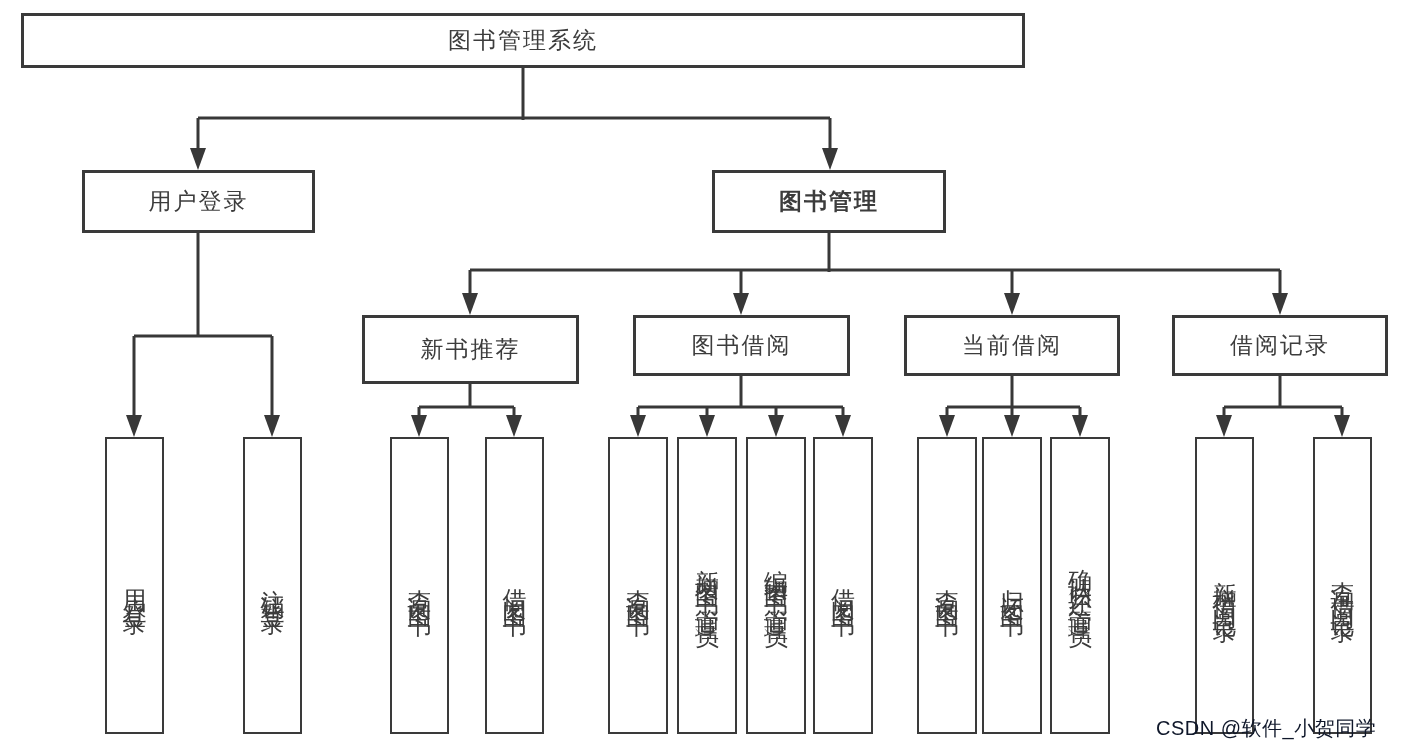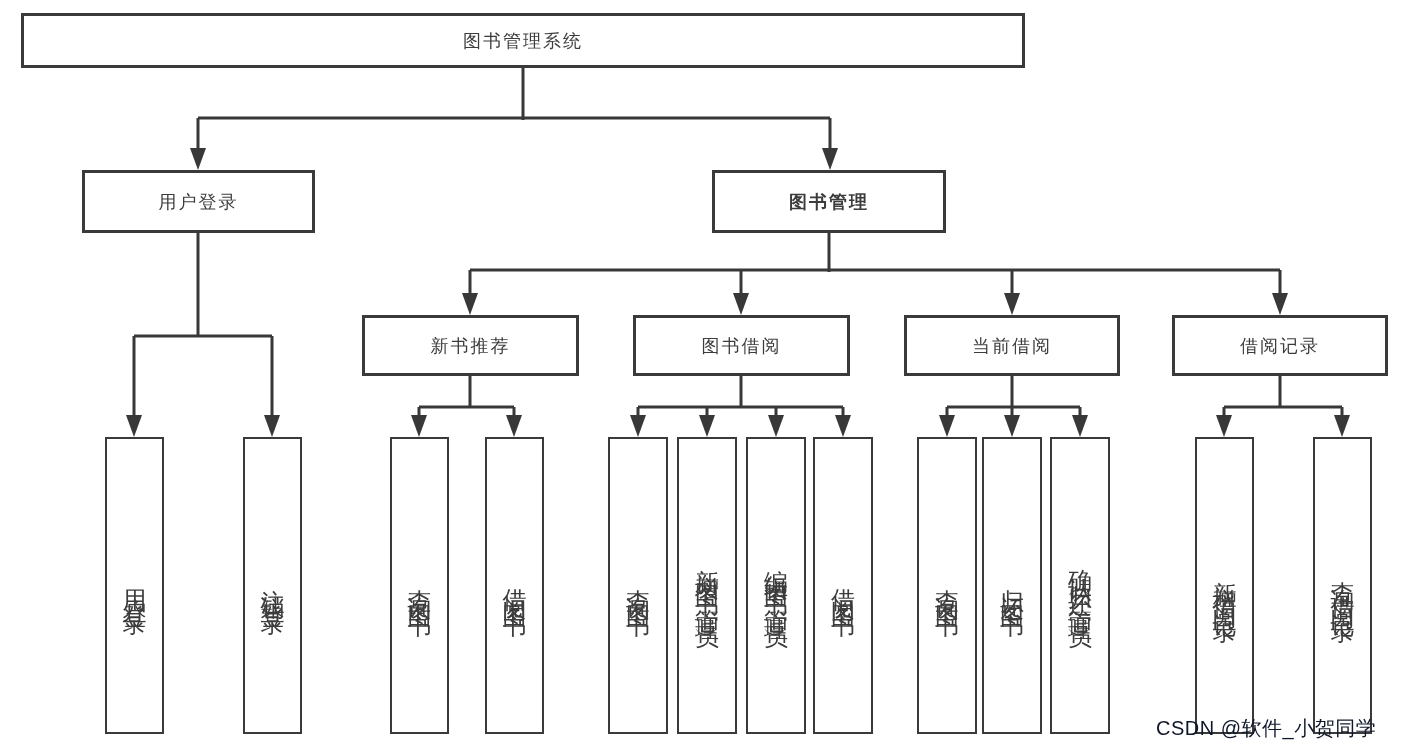--- a/index.html
+++ b/index.html
@@ -16,21 +16,21 @@
   .box{
     position:absolute;
     box-sizing:border-box;
     background:#ffffff;
     border:3px solid #3a3a3a;
     display:flex;align-items:center;justify-content:center;
     z-index:2;
     color:#3c3c3c;
   }
   .hlabel{
-    font-size:18px;
+    font-size:23px;
     letter-spacing:2px;
     white-space:nowrap;
     color:#3c3c3c;
   }
   .leaf{border-width:2.5px;}
   .leaf .vlabel{
     writing-mode:vertical-rl;
     text-orientation:mixed;
     font-size:24px;
     letter-spacing:8px;
@@ -106,21 +106,21 @@
     <span class="hlabel">图书管理系统</span>
   </div>
 
   <div class="box" style="left:82px;top:170px;width:233px;height:63px;">
     <span class="hlabel">用户登录</span>
   </div>
   <div class="box" style="left:712px;top:170px;width:234px;height:63px;font-weight:bold;">
     <span class="hlabel">图书管理</span>
   </div>
 
-  <div class="box" style="left:362px;top:315px;width:217px;height:61px;">
+  <div class="box" style="left:362px;top:315px;width:217px;height:69px;">
     <span class="hlabel">新书推荐</span>
   </div>
   <div class="box" style="left:633px;top:315px;width:217px;height:61px;">
     <span class="hlabel">图书借阅</span>
   </div>
   <div class="box" style="left:904px;top:315px;width:216px;height:61px;">
     <span class="hlabel">当前借阅</span>
   </div>
   <div class="box" style="left:1172px;top:315px;width:216px;height:61px;">
     <span class="hlabel">借阅记录</span>

